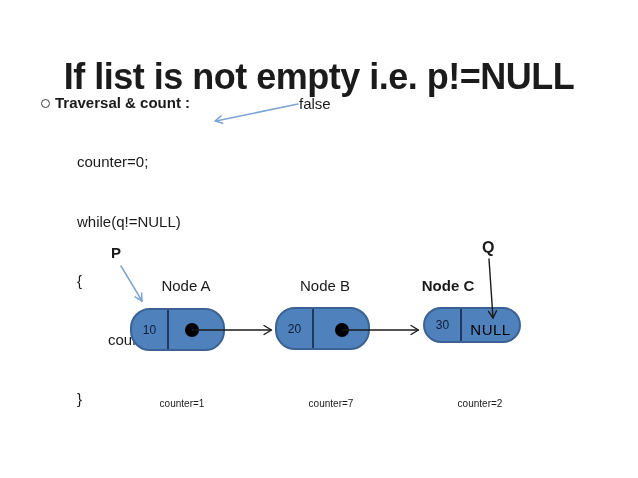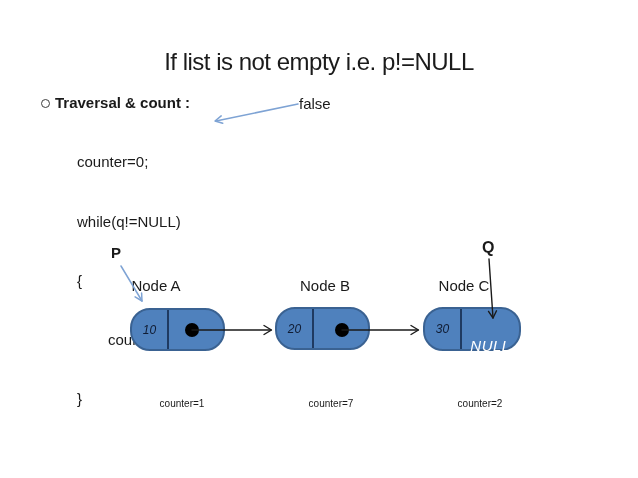--- a/index.html
+++ b/index.html
@@ -2,56 +2,55 @@
 <html style="--node-fill: #4f81bd; --node-border: #3a6292; --divider: #1f3a61; --blue-arrow: #7ea3d4; --black-arrow: #1a1a1a; --text: #1a1a1a;"><head>
 <meta charset="utf-8">
 <style>
   html,body{margin:0;padding:0;background:#fff;}
   .slide{
     position:relative;width:638px;height:478px;background:#ffffff;overflow:hidden;
     font-family:"Liberation Sans",sans-serif;color:var(--text,#1a1a1a);
   }
   .title{
     position:absolute;top:32px;left:0;width:100%;text-align:center;
-    font-size:24px;font-weight:400;letter-spacing:-0.5px;color:#1b1b1b;white-space:nowrap;
+    font-size:36px;font-weight:700;letter-spacing:-0.5px;color:#1b1b1b;white-space:nowrap;
   }
   .bullet-circle{
     position:absolute;left:41px;top:99px;width:7px;height:7px;border-radius:50%;
     border:1.6px solid #3f3f3f;background:#fff;
   }
   .bullet-label{position:absolute;left:55px;top:94px;font-size:15px;font-weight:700;white-space:nowrap;}
   .false-label{position:absolute;left:299px;top:95px;font-size:15px;white-space:nowrap;}
   .code{position:absolute;left:77px;top:113px;font-size:15px;line-height:19.7px;white-space:pre;}
   .code .indent{margin-left:31px;}
   .ptr-label{position:absolute;font-weight:700;font-size:15px;white-space:nowrap;}
   .p-label{left:111px;top:244px;}
   .q-label{left:482px;top:239px;font-size:16px;}
   .node-label{position:absolute;top:277px;font-size:15px;transform:translateX(-50%);white-space:nowrap;}
-  .node-label.a{left:156px;}
+  .node-label.a{left:186px;}
   .node-label.b{left:325px;}
-  .node-label.c{left:464px;}
+  .node-label.c{left:448px;font-weight:bold;}
   .node{
     position:absolute;height:43px;width:95px;border-radius:20px;
     background:var(--node-fill,#4f81bd);border:2px solid var(--node-border,#3a6292);
     box-sizing:border-box;
-    font-style:italic;
   }
   .node.a{left:130px;top:308px;}
   .node.b{left:275px;top:307px;}
-  .node.c{left:423px;top:307px;width:98px;height:44px;}
+  .node.c{left:423px;top:307px;width:98px;height:36px;}
   .node-divider{position:absolute;left:35px;top:0;bottom:0;width:2px;background:var(--divider,#1f3a61);}
   .node-value{
     position:absolute;left:0;top:0;width:35px;height:100%;
     display:flex;align-items:center;justify-content:center;
     font-size:12px;color:#101c33;font-weight:400;
   }
   .node-null{
-    position:absolute;left:37px;right:0;top:16px;height:100%;
+    position:absolute;left:37px;right:0;top:4px;height:100%;
     display:flex;align-items:center;justify-content:center;
-    font-size:15px;color:#ffffff;letter-spacing:0.5px;
+    font-size:15px;color:#000000;letter-spacing:0.5px;
   }
   .counter-label{position:absolute;top:398px;font-size:10px;transform:translateX(-50%);white-space:nowrap;}
   .counter-label.c1{left:182px;}
   .counter-label.c2{left:331px;}
   .counter-label.c3{left:480px;}
   svg.overlay{position:absolute;left:0;top:0;pointer-events:none;z-index:5;}
   .blue-stroke{stroke:var(--blue-arrow,#7ea3d4);stroke-width:1.5;fill:none;stroke-linecap:round;stroke-linejoin:round;}
   .black-stroke{stroke:var(--black-arrow,#1a1a1a);stroke-width:1.4;fill:none;stroke-linecap:round;stroke-linejoin:round;}
   .dot{fill:#000;}
 </style>

